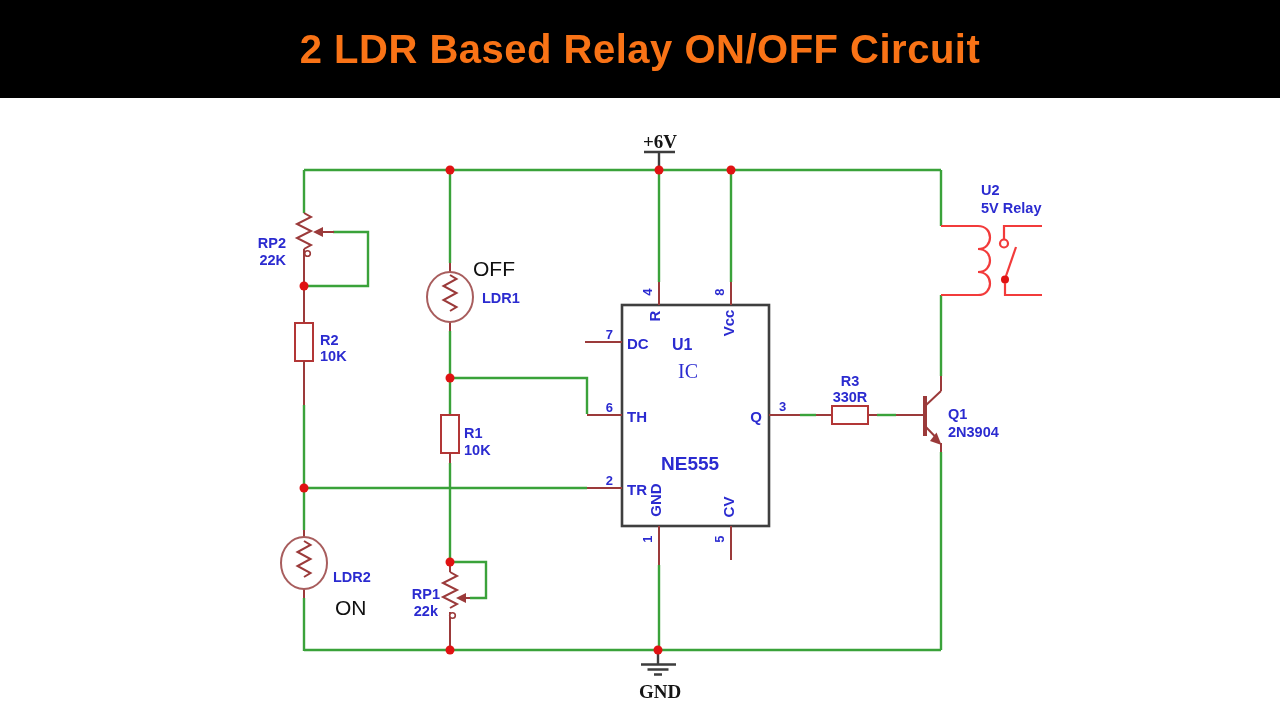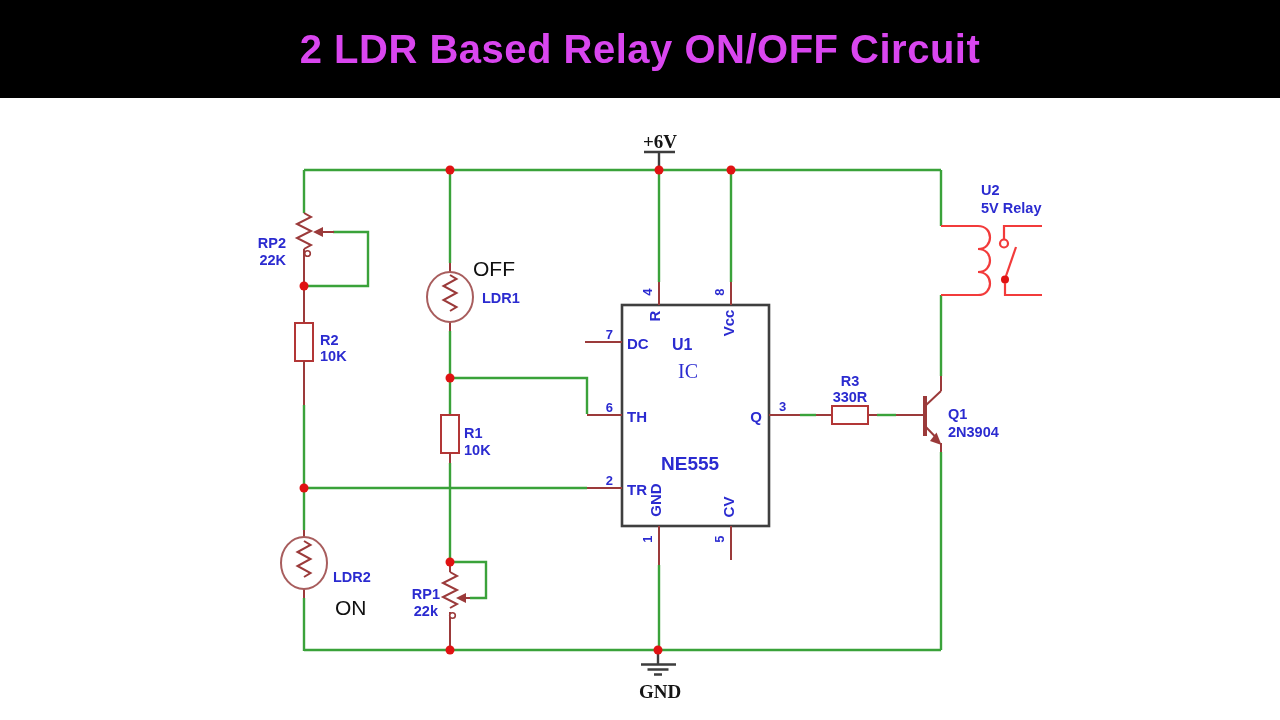--- a/index.html
+++ b/index.html
@@ -1,20 +1,20 @@
 <!DOCTYPE html>
 <html><head>
 <meta charset="utf-8">
 <style>
   html,body{margin:0;padding:0;background:#fff;}
   .page{position:relative;width:1280px;height:720px;background:#ffffff;overflow:hidden;
         font-family:"Liberation Sans",sans-serif;}
   .title-bar{position:absolute;left:0;top:0;width:1280px;height:98px;background:#000;
              display:flex;align-items:center;justify-content:center;}
-  .title-bar span{color:#d946ef;font-size:40px;font-weight:bold;letter-spacing:0.5px;}
+  .title-bar span{color:#f97316;font-size:40px;font-weight:bold;letter-spacing:0.5px;}
   svg{position:absolute;left:0;top:0;}
   
   .w  {stroke:#3aa23a;stroke-width:2.4;fill:none;}           
   .r  {stroke:#9b3a3a;stroke-width:2;fill:none;}             
   .rb {stroke:#b23636;stroke-width:2;fill:#ffffff;}          
   .ld {stroke:#a85d5d;stroke-width:2;fill:#ffffff;}          
   .rl {stroke:#f23b3b;stroke-width:2.2;fill:none;}           
   .pw {stroke:#3d3d3d;stroke-width:2.4;fill:none;}           
   .icb{stroke:#3f3f3f;stroke-width:2.6;fill:#ffffff;}        
   .dot{fill:#e01212;stroke:none;}

